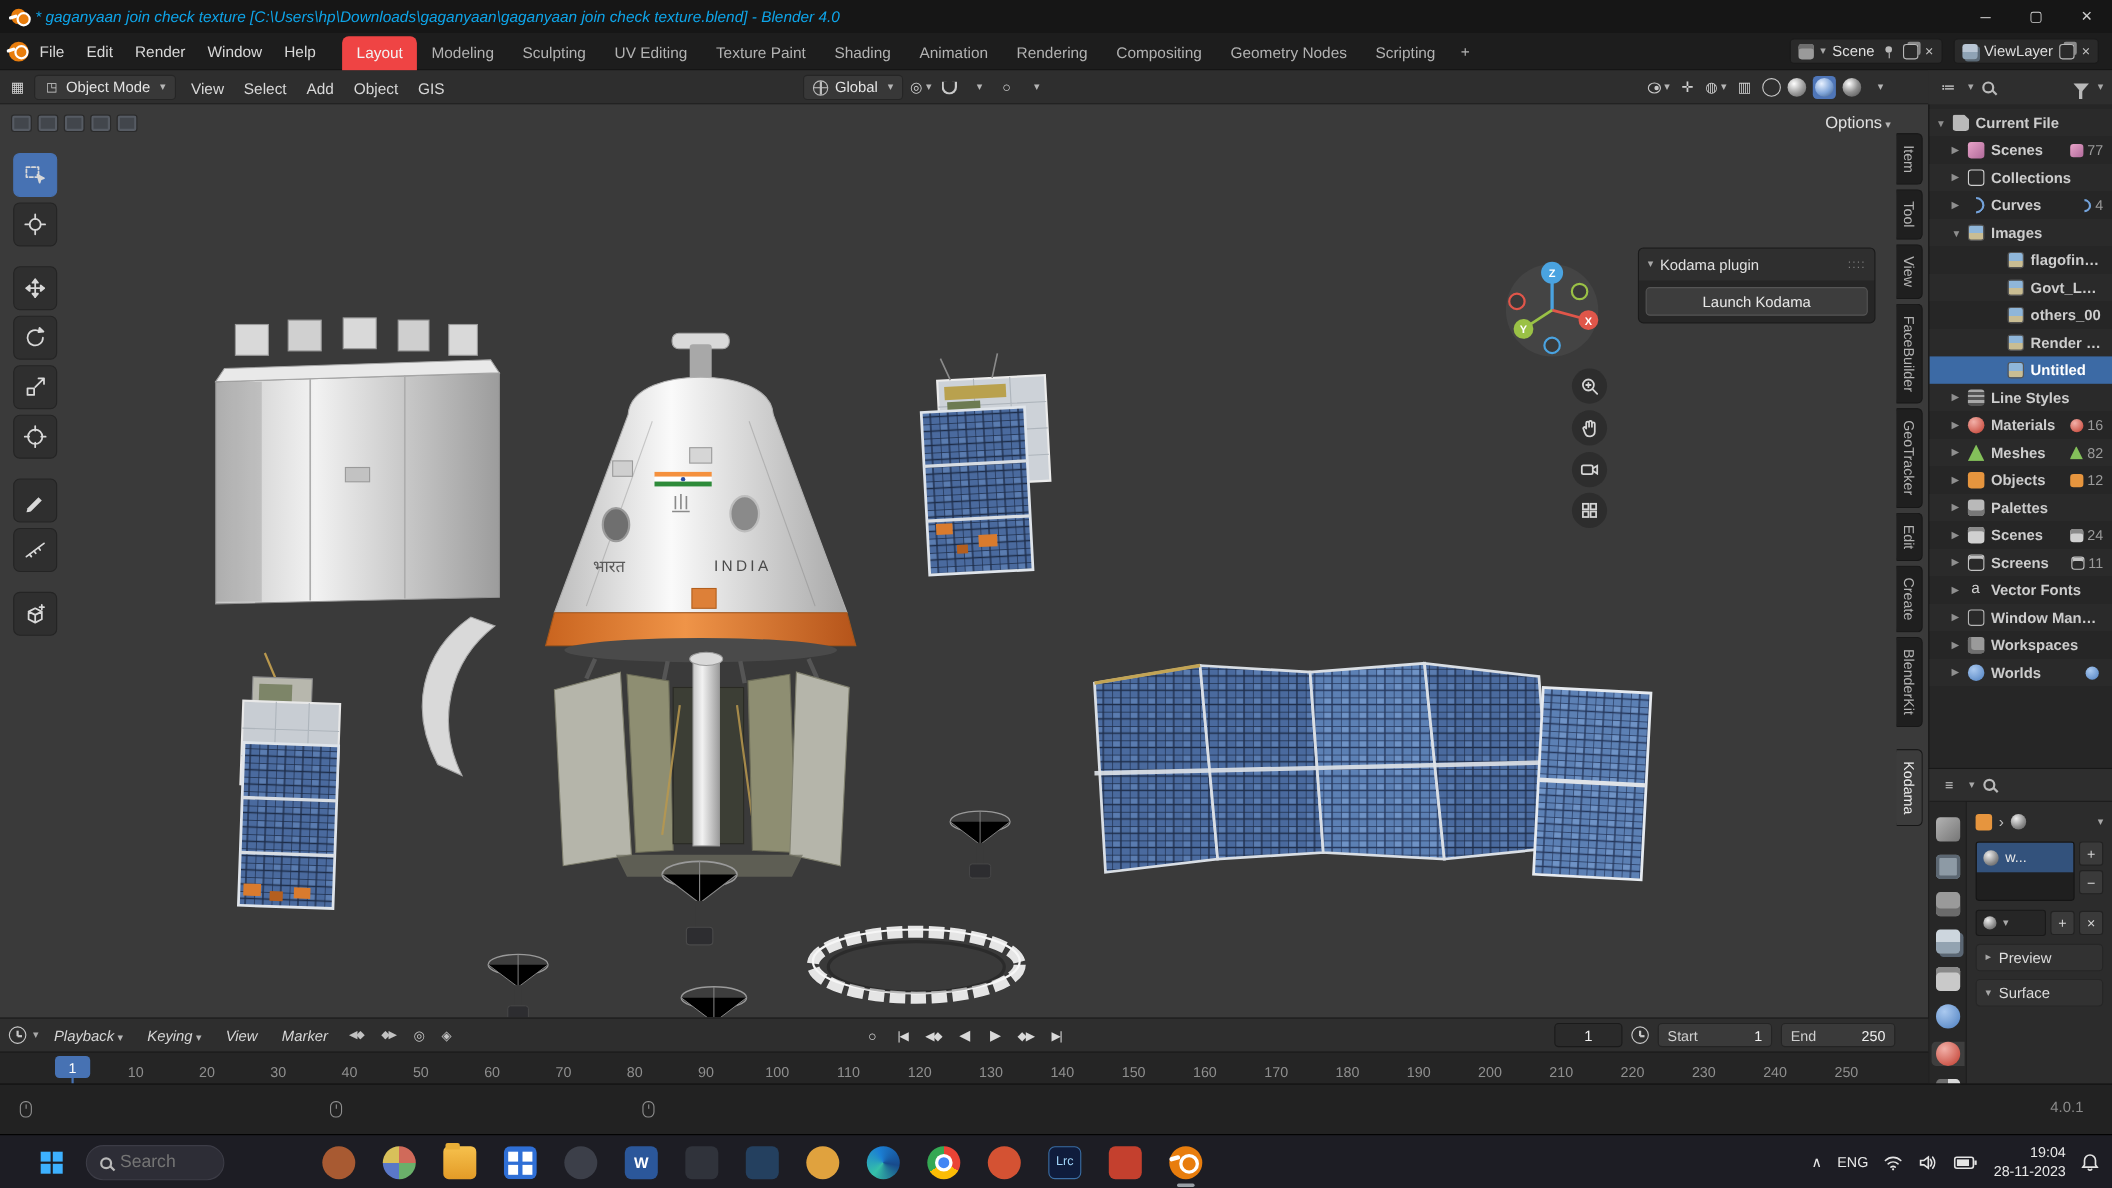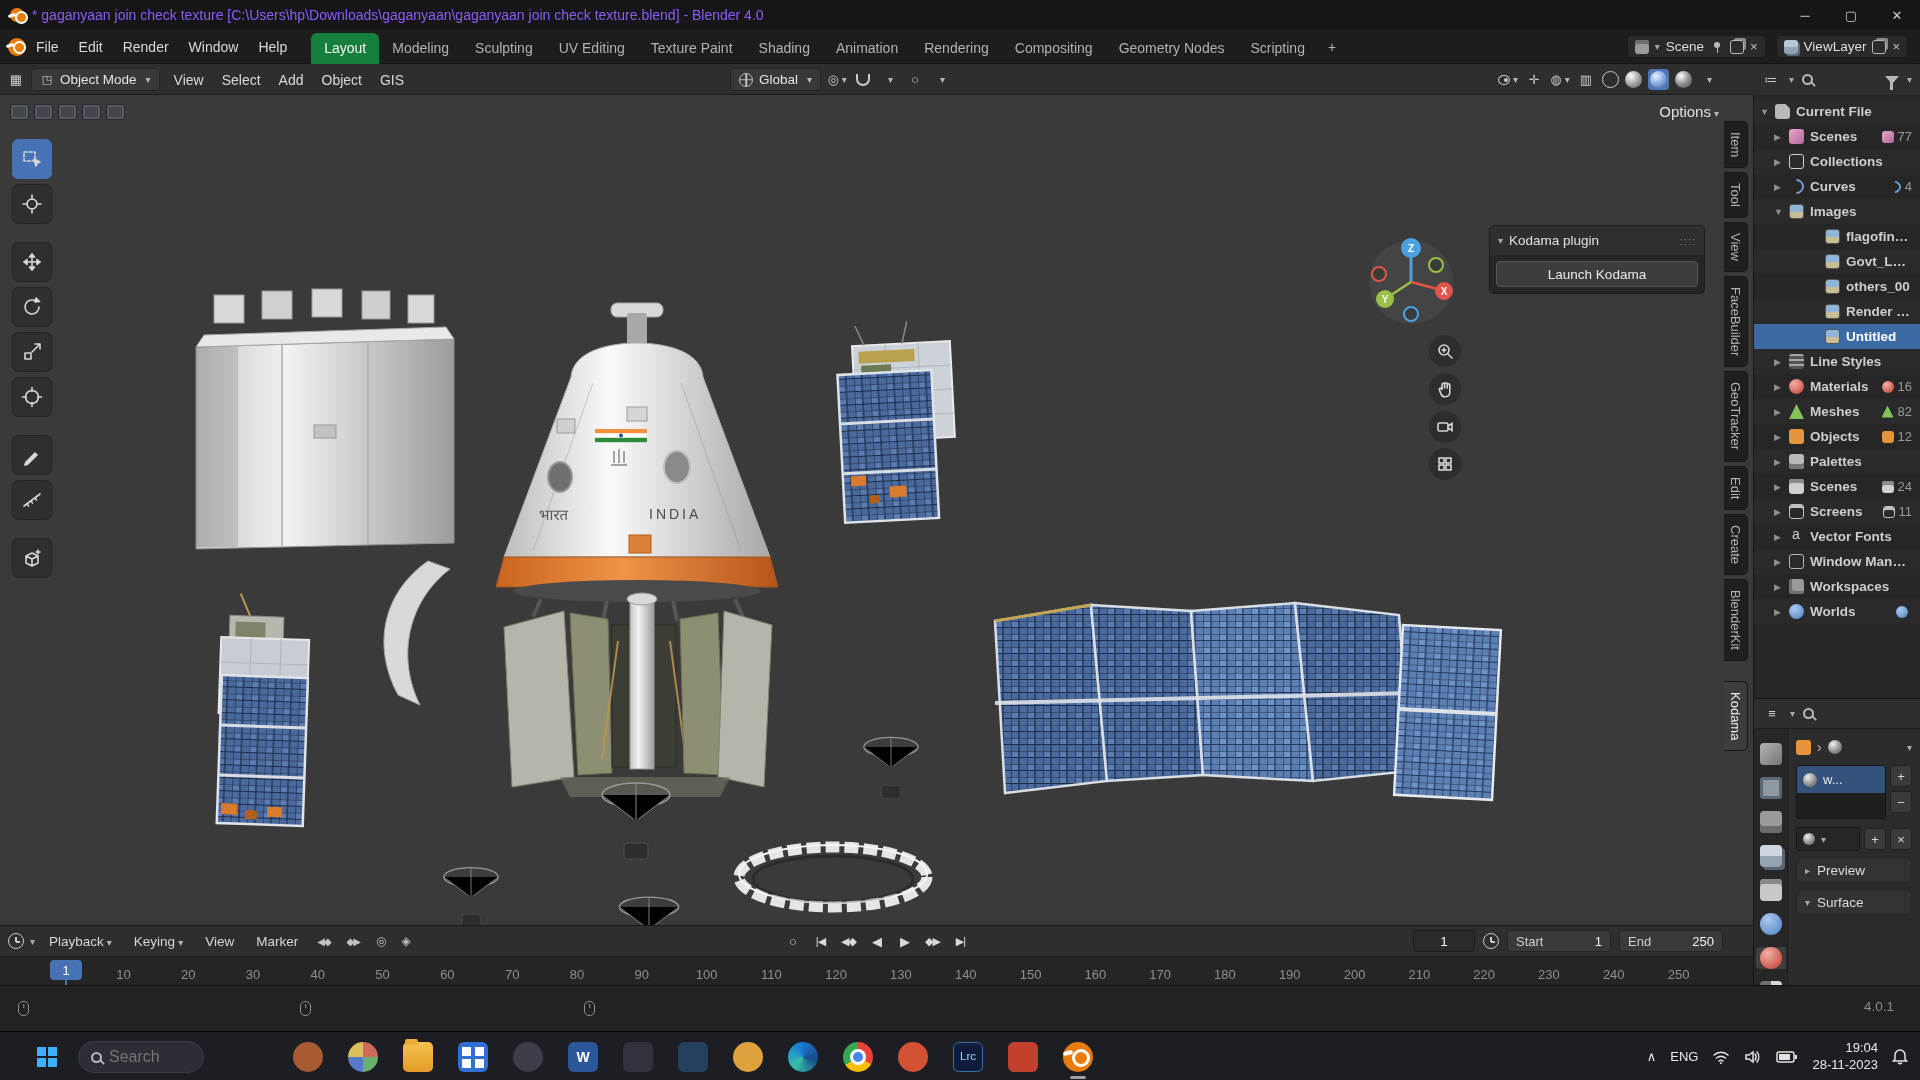--- a/index.html
+++ b/index.html
@@ -1,33 +1,33 @@
 <!DOCTYPE html>
 <html><head>
 <meta charset="utf-8">
 <style>
   *{box-sizing:border-box;margin:0;padding:0;font-family:"Liberation Sans","DejaVu Sans",sans-serif;-webkit-font-smoothing:antialiased;}
   html,body{width:1920px;height:1080px;overflow:hidden;background:#111;}
   .app{position:relative;width:1920px;height:1080px;background:#3a3a3a;overflow:hidden;color:#ccc;font-size:14px;}
 
   
   .titlebar{position:absolute;left:0;top:0;width:1920px;height:30px;background:#161616;display:flex;align-items:center;padding-left:10px;gap:8px;}
-  .titlebar .ttl{color:#8b5cf6;font-size:14px;white-space:nowrap;overflow:hidden;}
+  .titlebar .ttl{color:#0ea5e9;font-size:14px;white-space:nowrap;overflow:hidden;font-style:italic;}
   .win-controls{margin-left:auto;display:flex;height:30px;}
   .win-btn{width:46px;height:30px;display:flex;align-items:center;justify-content:center;color:#cfcfcf;font-size:13px;}
   .blogo{width:18px;height:18px;border-radius:50%;background:#e87d0d;position:relative;flex:none;}
   .blogo::before{content:"";position:absolute;left:5px;top:3px;width:9px;height:9px;border:2.5px solid #fff;border-radius:50%;background:#e87d0d;}
   .blogo::after{content:"";position:absolute;left:-2px;top:6px;width:8px;height:3px;background:#fff;border-radius:2px;transform:rotate(-18deg);}
 
   
   .menubar{position:absolute;left:0;top:30px;width:1920px;height:34px;background:#1d1d1d;display:flex;align-items:center;padding:0 8px;border-bottom:1px solid #131313;}
   .menu{padding:6px 10px;color:#d8d8d8;font-size:14px;border-radius:4px;cursor:default;}
   .ws-tabs{display:flex;align-items:flex-end;margin-left:14px;height:34px;}
   .ws{padding:7px 13px 8px;color:#b2b2b2;font-size:14px;border-radius:6px 6px 0 0;white-space:nowrap;}
-  .ws.k-active{background:#15803d;color:#f2f2f2;}
+  .ws.k-active{background:#ef4444;color:#f2f2f2;}
   .ws-add{padding:6px 10px;color:#b2b2b2;}
   .mb-right{margin-left:auto;display:flex;align-items:center;gap:10px;padding-right:4px;}
   .idpill{display:flex;align-items:center;gap:6px;background:#2a2a2a;border:1px solid #1a1a1a;border-radius:4px;padding:3px 7px;color:#dedede;font-size:13.5px;}
   .chip{display:inline-block;width:14px;height:14px;border-radius:3px;background:#8b8b8b;position:relative;flex:none;}
   .chip.c-scene{background:#9a9a9a;box-shadow:inset 0 4px 0 #6e6e6e;}
   .chip.c-layers{background:linear-gradient(180deg,#b9c6d4 50%,#8fa3b5 50%);box-shadow:2px 2px 0 #5b6a77;}
   .chip.c-pin{background:transparent;}
   .chip.c-pin::before{content:"";position:absolute;left:4px;top:2px;width:6px;height:6px;border-radius:50%;background:#b9b9b9;}
   .chip.c-pin::after{content:"";position:absolute;left:6.5px;top:8px;width:1.5px;height:5px;background:#b9b9b9;}
   .chip.c-copy{background:transparent;border:1.5px solid #b9b9b9;box-shadow:3px -3px 0 -1px #8a8a8a;}
@@ -146,21 +146,21 @@
   .bfield{flex:1;display:flex;align-items:center;gap:6px;background:#262626;border:1px solid #191919;border-radius:3px;height:24px;padding:0 6px;}
   .sect{display:flex;align-items:center;gap:7px;height:25px;background:#323232;border:1px solid #262626;border-radius:4px;color:#dcdcdc;font-size:13.5px;padding:0 8px;margin-top:7px;}
   .sph{width:14px;height:14px;border-radius:50%;background:radial-gradient(circle at 35% 30%,#eee,#888 60%,#555);flex:none;}
 
   
   .timeline{position:absolute;left:0;top:925px;width:1753px;height:60px;background:#2e2e2e;border-top:1px solid #1a1a1a;}
   .tl-head{height:30px;display:flex;align-items:center;gap:6px;padding:0 8px;}
   .clock{width:16px;height:16px;border:1.7px solid #c9c9c9;border-radius:50%;position:relative;flex:none;}
   .clock::before{content:"";position:absolute;left:6px;top:3px;width:1.7px;height:5px;background:#c9c9c9;}
   .clock::after{content:"";position:absolute;left:7px;top:7px;width:4px;height:1.7px;background:#c9c9c9;}
-  .tlmenu{padding:4px 8px;color:#d6d6d6;font-size:13.5px;}
+  .tlmenu{padding:4px 8px;color:#d6d6d6;font-size:13.5px;font-style:italic;}
   .kf{color:#c2c2c2;font-size:10px;padding:3px 5px;letter-spacing:-1px;}
   .transport{position:absolute;left:50%;top:0;height:30px;transform:translateX(-50%);display:flex;align-items:center;gap:2px;}
   .tbtn{min-width:26px;height:22px;display:flex;align-items:center;justify-content:center;color:#d9d9d9;font-size:11px;border-radius:3px;letter-spacing:-1px;}
   .tl-right{position:absolute;right:30px;top:0;height:30px;display:flex;align-items:center;gap:8px;}
   .framefield{width:62px;height:22px;background:#2a2a2a;border:1px solid #1a1a1a;border-radius:4px;color:#f0f0f0;display:flex;align-items:center;justify-content:center;font-size:13.5px;}
   .sepill{display:flex;align-items:center;justify-content:space-between;width:104px;height:22px;background:#3a3a3a;border:1px solid #242424;border-radius:4px;padding:0 8px;font-size:13px;color:#cfcfcf;}
   .sepill b{color:#f0f0f0;font-weight:normal;}
   .ruler{position:absolute;left:0;top:30px;width:1753px;height:30px;background:#252525;border-top:1px solid #1b1b1b;}
   .ticks{display:flex;padding-left:91px;height:30px;align-items:flex-end;}
   .tick{width:64.8px;text-align:center;color:#8f8f8f;font-size:13px;padding-bottom:5px;flex:none;}

